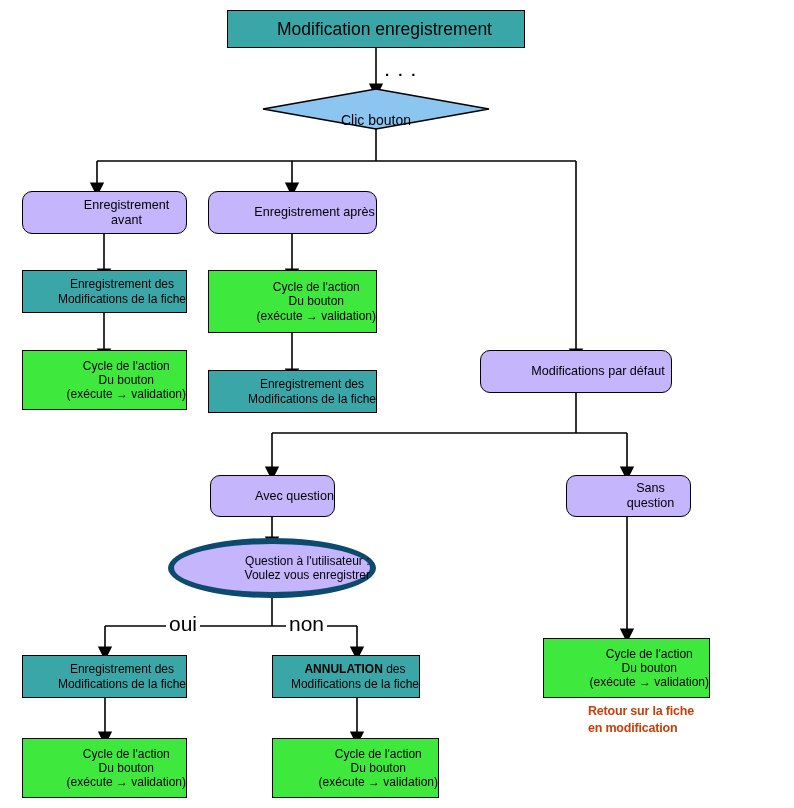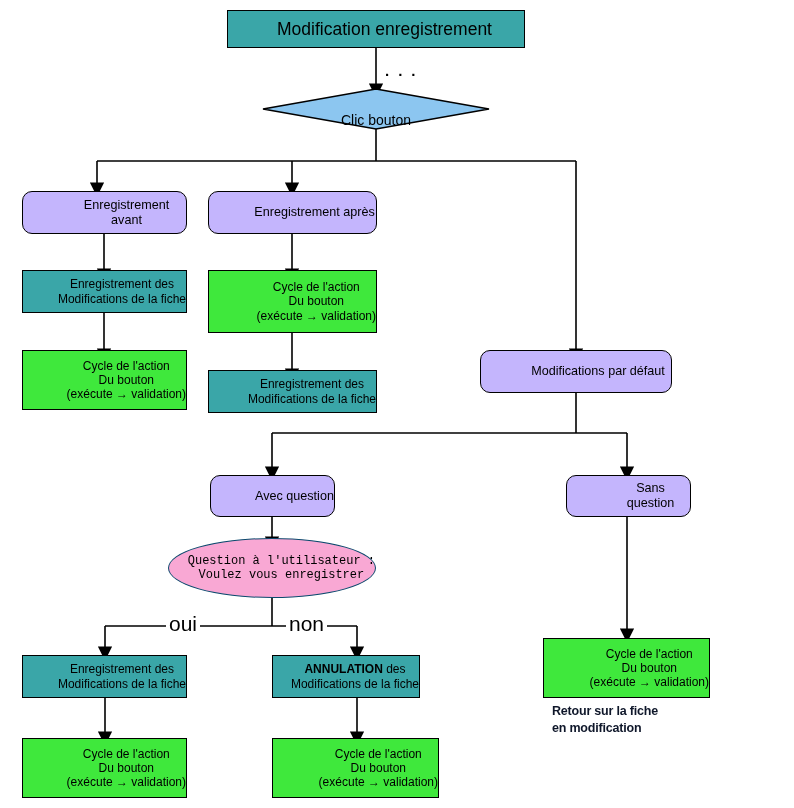--- a/index.html
+++ b/index.html
@@ -36,42 +36,42 @@
   .rect { border-radius: 0; }
   .rounded { border-radius: 10px; }
   .teal   { background: #3AA6A8; }
   .yellow { background: #c4b5fd; padding-left: 44px; }
   .green  { background: #3FE83C; }
   .blue-diamond {
     background: transparent;
     border: none;
   }
   .ellipse {
-    background: #f9a8d4;
-    border: 1px solid #0c4a6e;
+    background: #c4b5fd;
+    border: 6px solid #0c4a6e;
     border-radius: 50%;
-    font-family: Liberation Mono, monospace;
   }
   .edge-label {
     position: absolute;
     font-size: 21px;
     color: #000000;
     background: #ffffff;
     padding: 0 3px;
     z-index: 3;
   }
   .red-note {
     position: absolute;
-    color: #0f172a;
+    color: #c2410c;
     font-weight: bold;
     font-size: 12.5px;
     line-height: 1.35;
     white-space: pre-line;
     letter-spacing: -0.2px;
     z-index: 3;
+    margin-left: 36px;
   }
   .dots {
     position: absolute;
     z-index: 3;
     color: #000000;
     font-size: 15px;
     letter-spacing: 2px;
     font-weight: bold;
   }
   .title-txt { font-size: 17.5px; padding-left: 17px; }

